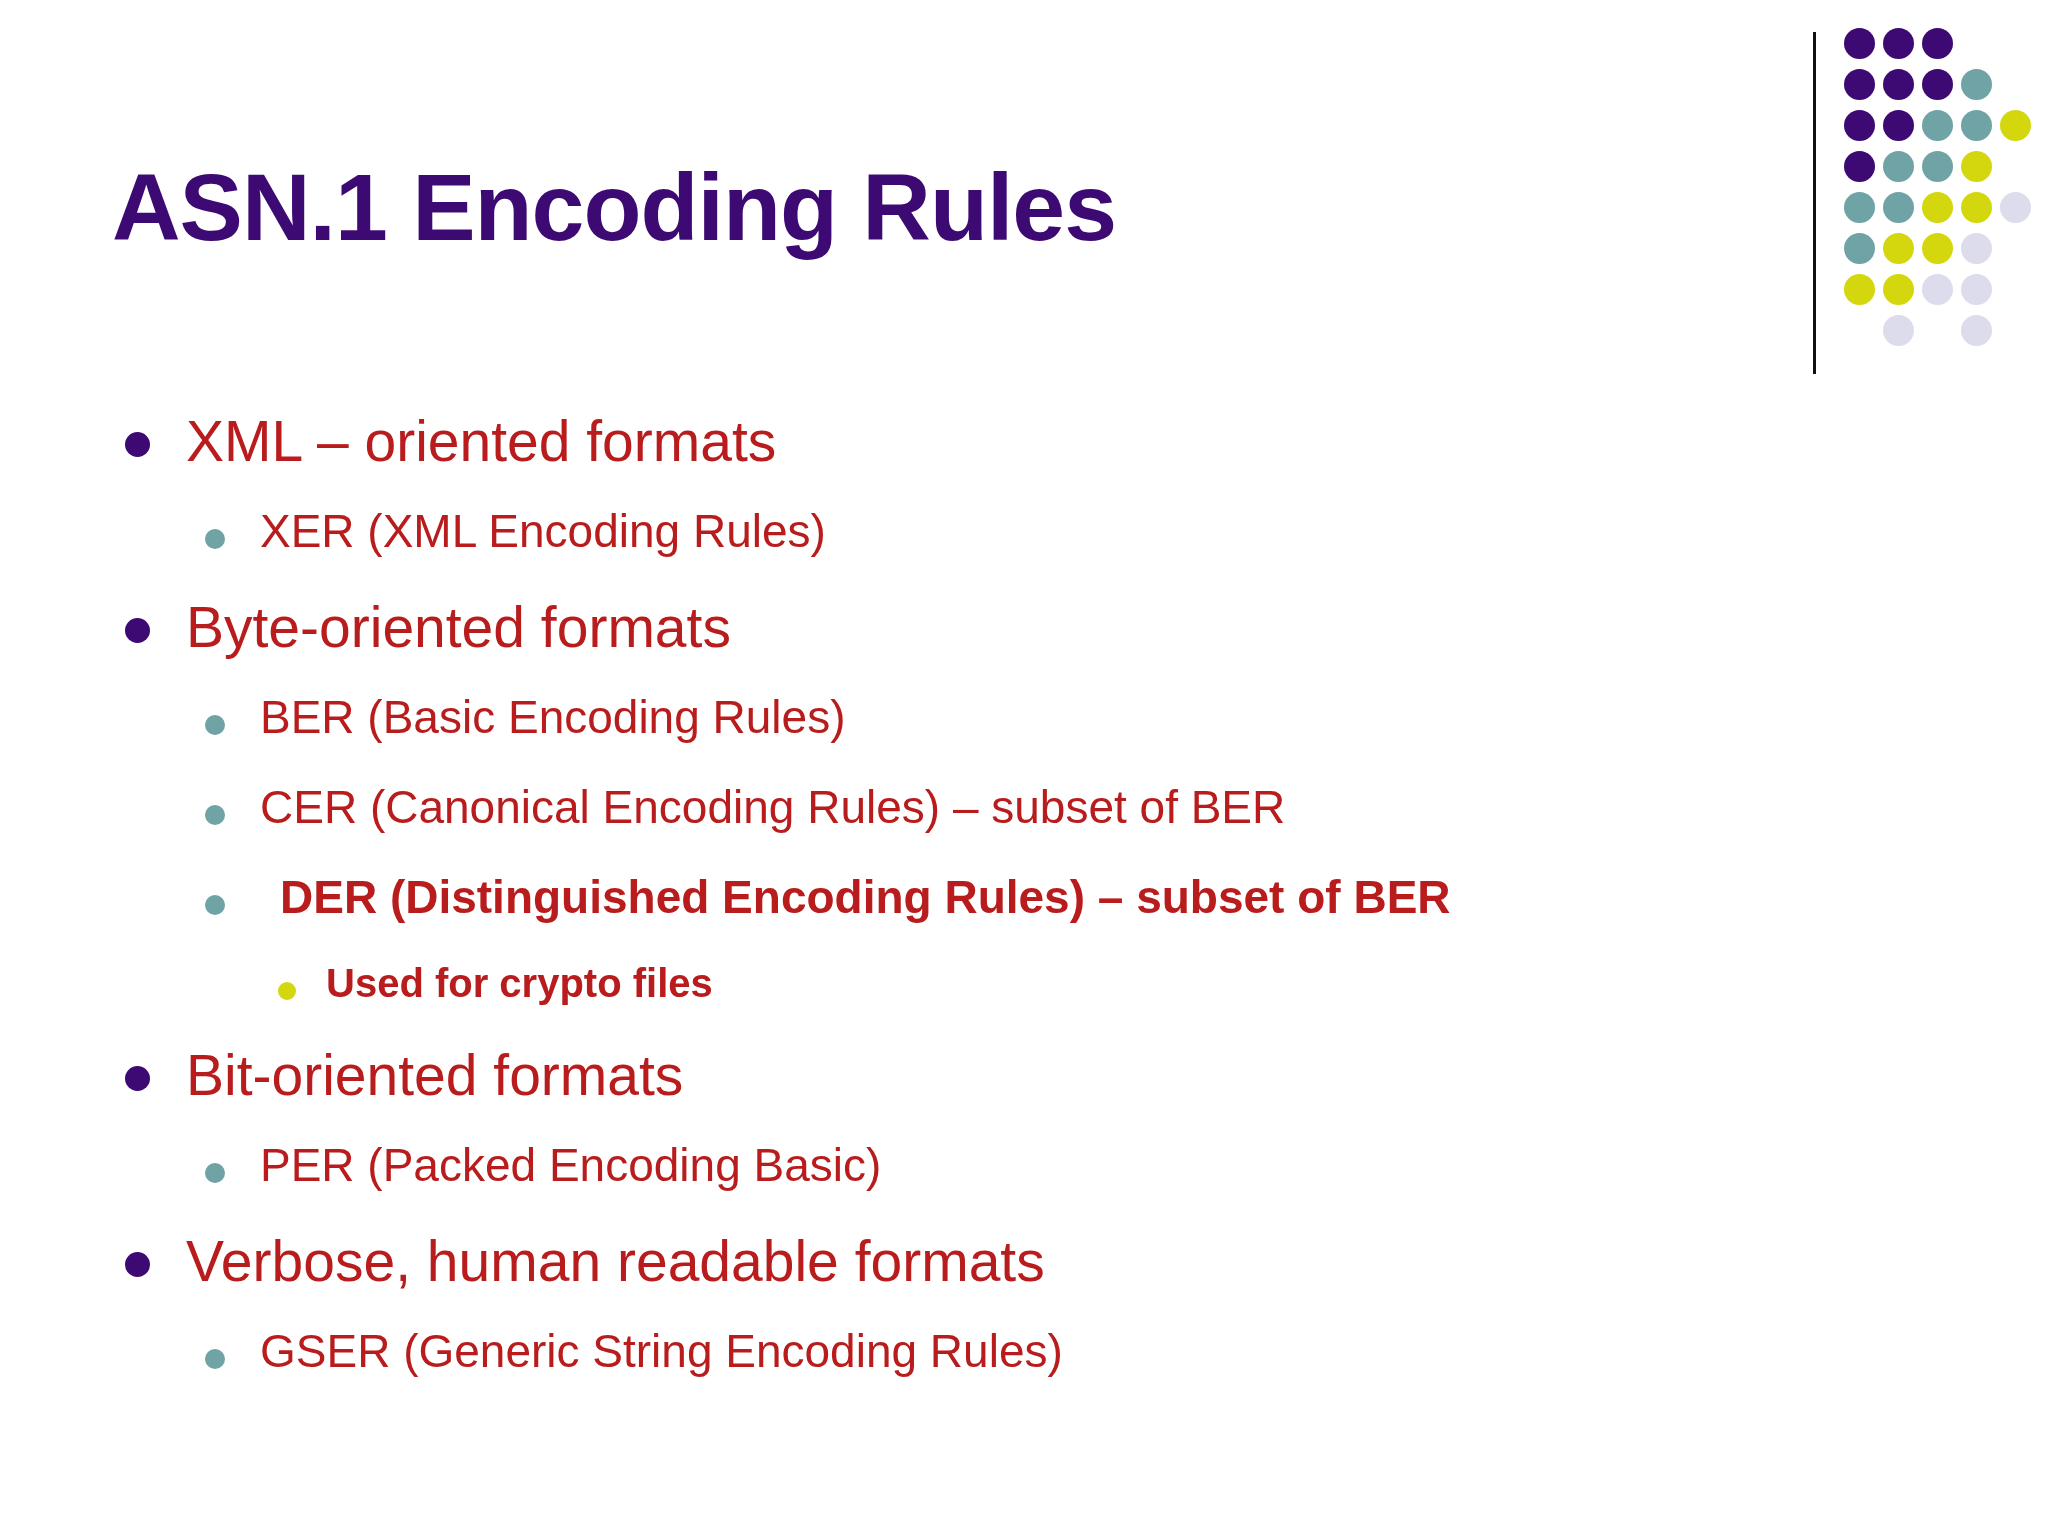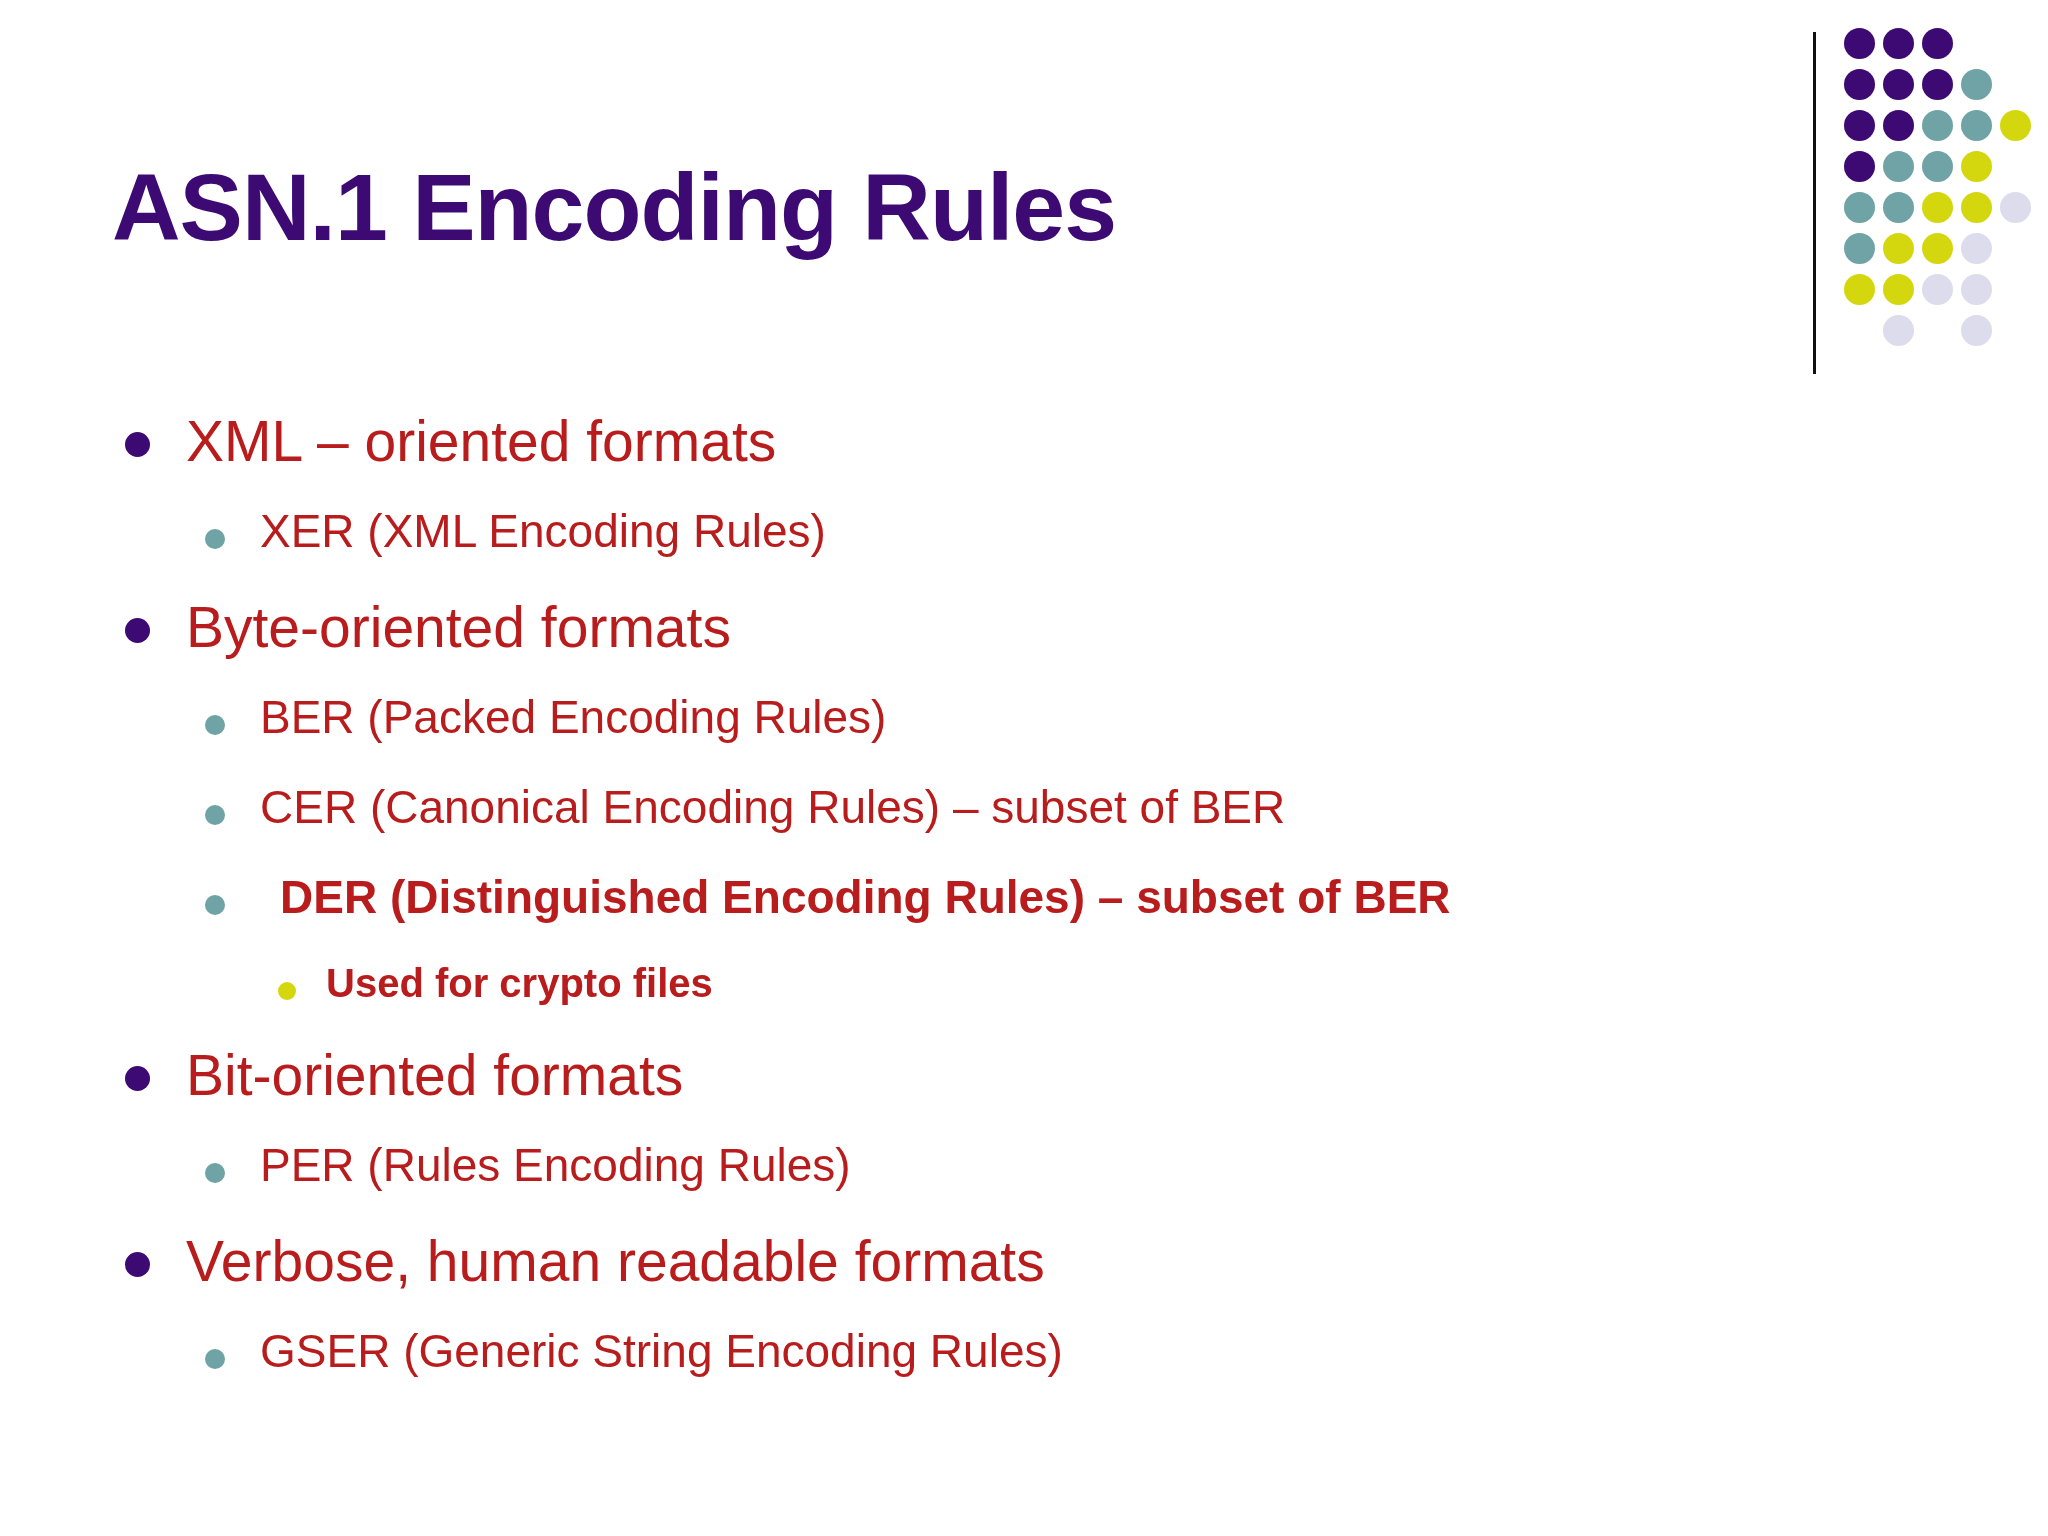--- a/index.html
+++ b/index.html
@@ -197,41 +197,41 @@
       <div class="bullet-row lvl2">
         <span class="bullet-mark" style="background: rgb(111, 163, 165);"></span>
         <span class="bullet-text">XER (XML Encoding Rules)</span>
       </div>
       <div class="bullet-row lvl1">
         <span class="bullet-mark" style="background: rgb(61, 9, 115);"></span>
         <span class="bullet-text">Byte-oriented formats</span>
       </div>
       <div class="bullet-row lvl2">
         <span class="bullet-mark" style="background: rgb(111, 163, 165);"></span>
-        <span class="bullet-text">BER (Packed Encoding Rules)</span>
+        <span class="bullet-text">BER (Basic Encoding Rules)</span>
       </div>
       <div class="bullet-row lvl2">
         <span class="bullet-mark" style="background: rgb(111, 163, 165);"></span>
         <span class="bullet-text">CER (Canonical Encoding Rules) – subset of BER</span>
       </div>
       <div class="bullet-row lvl2 emphasis">
         <span class="bullet-mark" style="background: rgb(111, 163, 165);"></span>
         <span class="bullet-text">DER (Distinguished Encoding Rules) – subset of BER</span>
       </div>
       <div class="bullet-row lvl3 emphasis">
         <span class="bullet-mark" style="background: rgb(212, 215, 14);"></span>
         <span class="bullet-text">Used for crypto files</span>
       </div>
       <div class="bullet-row lvl1">
         <span class="bullet-mark" style="background: rgb(61, 9, 115);"></span>
         <span class="bullet-text">Bit-oriented formats</span>
       </div>
       <div class="bullet-row lvl2">
         <span class="bullet-mark" style="background: rgb(111, 163, 165);"></span>
-        <span class="bullet-text">PER (Rules Encoding Rules)</span>
+        <span class="bullet-text">PER (Packed Encoding Basic)</span>
       </div>
       <div class="bullet-row lvl1">
         <span class="bullet-mark" style="background: rgb(61, 9, 115);"></span>
         <span class="bullet-text">Verbose, human readable formats</span>
       </div>
       <div class="bullet-row lvl2">
         <span class="bullet-mark" style="background: rgb(111, 163, 165);"></span>
         <span class="bullet-text">GSER (Generic String Encoding Rules)</span>
       </div>
     </div>

